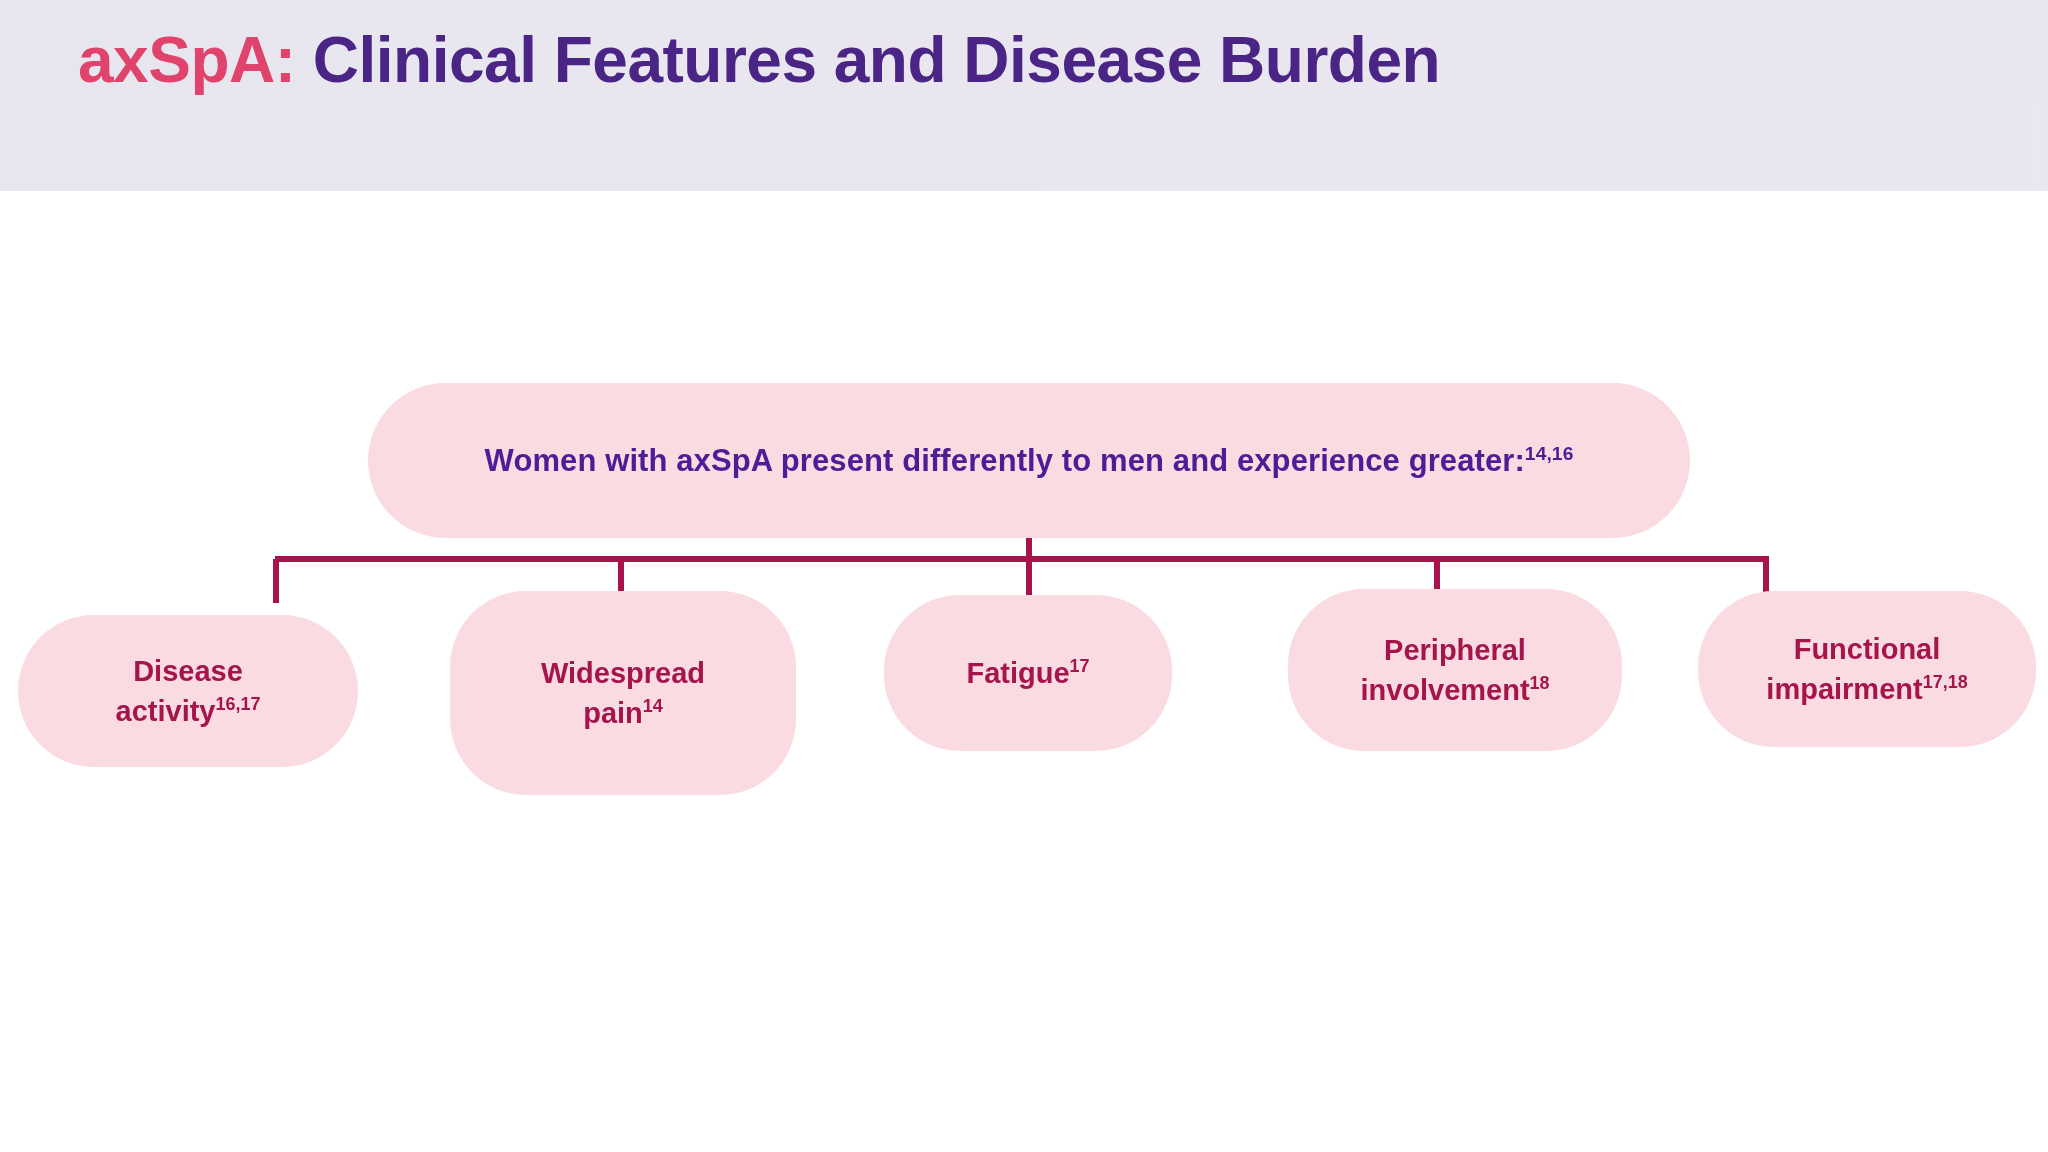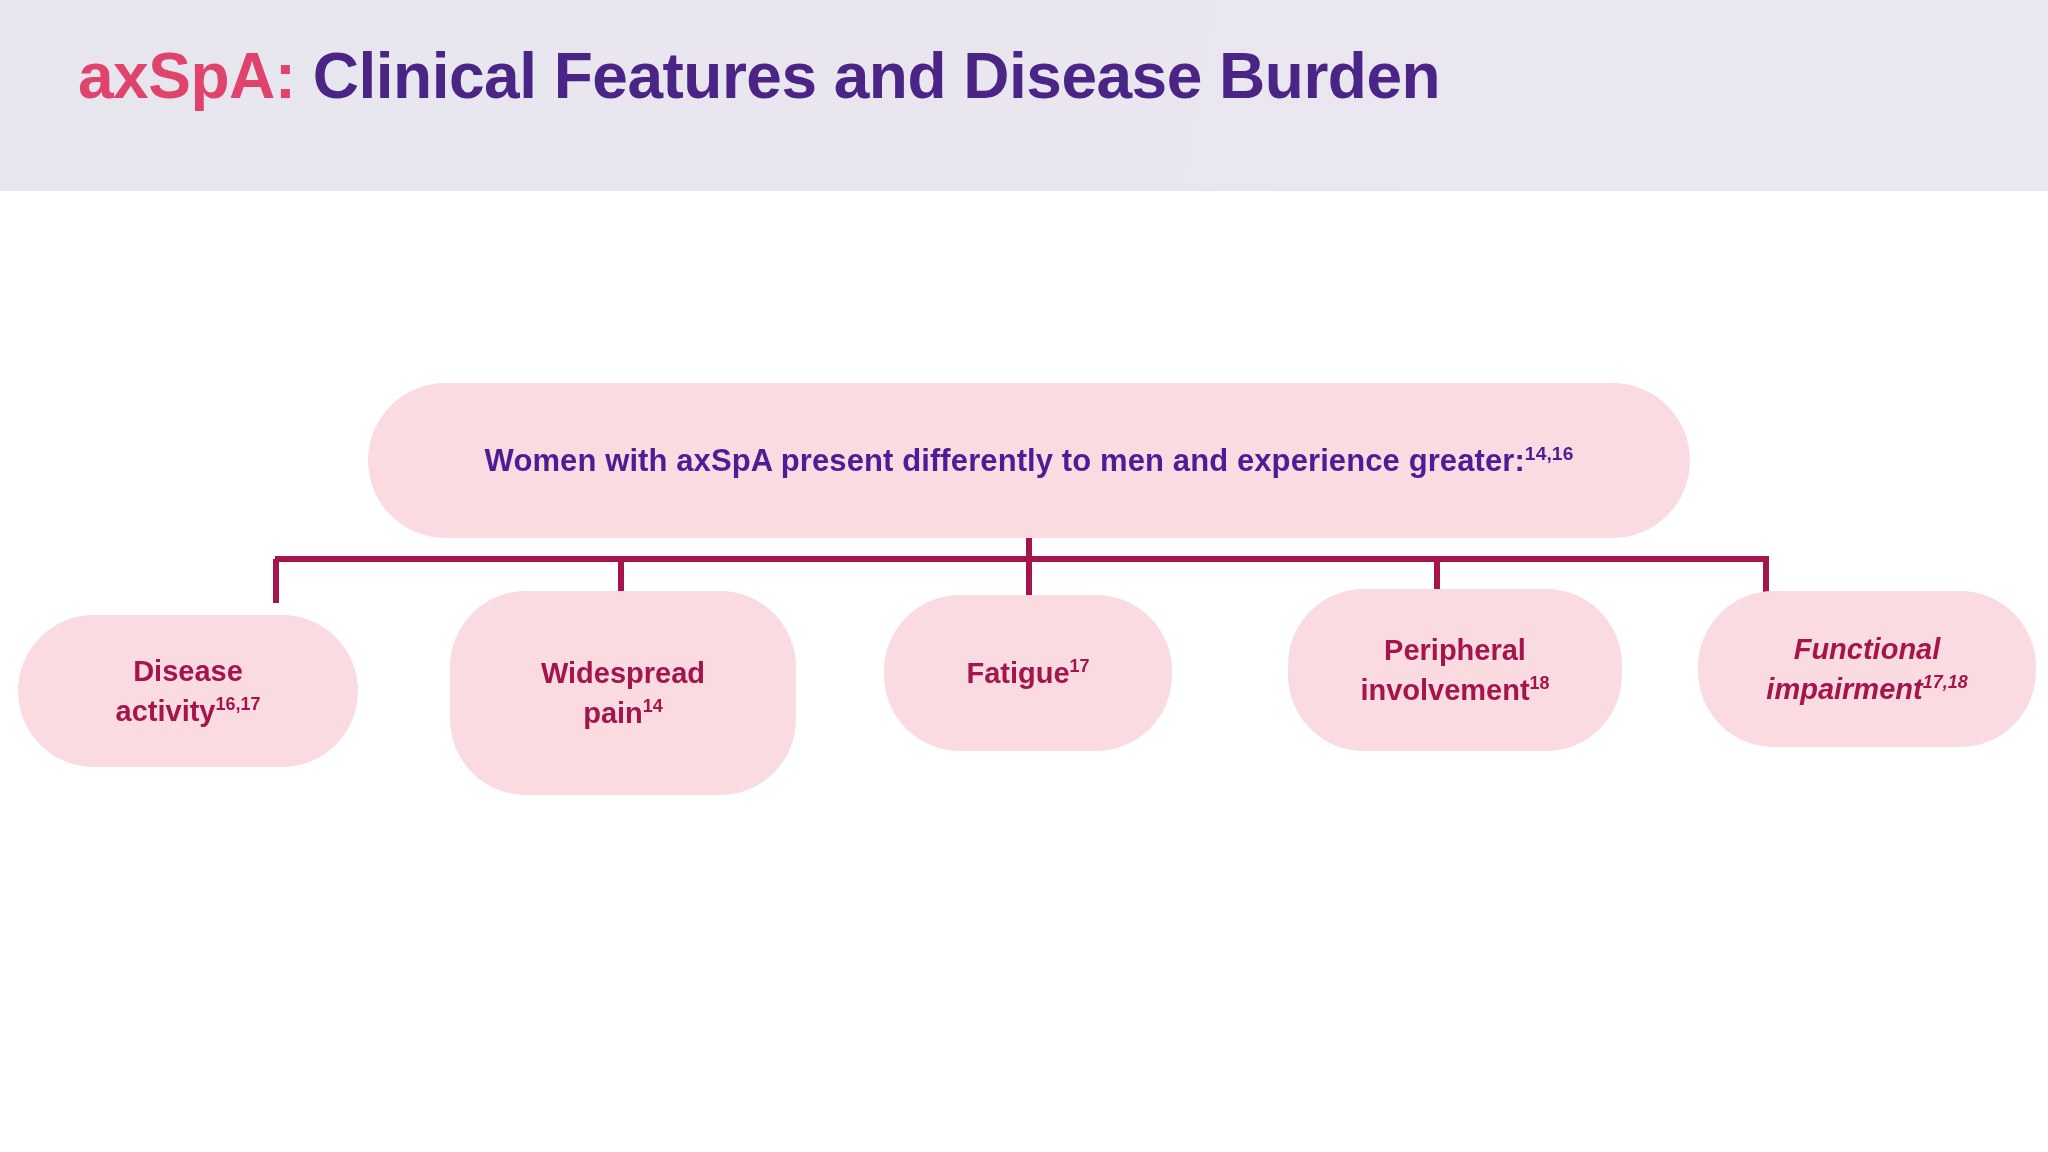--- a/index.html
+++ b/index.html
@@ -20,21 +20,21 @@
     position: absolute;
     left: 0;
     top: 0;
     width: 2048px;
     height: 191px;
     background: linear-gradient(100deg, #e7e6ee 0%, #e9e6ef 45%, #ebe7f0 100%);
   }
   #page-title {
     position: absolute;
     left: 78px;
-    top: 40px;
+    top: 24px;
     font-size: 64px;
     font-weight: 700;
     letter-spacing: -0.5px;
     white-space: nowrap;
     line-height: 1.15;
   }
   #page-title .accent {
     color: #e0436c;
   }
   #page-title .rest {
@@ -106,21 +106,21 @@
     font-size: 29px;
     font-weight: 700;
     line-height: 1.38;
     text-align: center;
   }
 
   #leaf-0 { left: 18px;   top: 424px; width: 340px; height: 152px; }
   #leaf-1 { left: 450px;  top: 400px; width: 346px; height: 204px; }
   #leaf-2 { left: 884px;  top: 404px; width: 288px; height: 156px; }
   #leaf-3 { left: 1288px; top: 398px; width: 334px; height: 162px; }
-  #leaf-4 { left: 1698px; top: 400px; width: 338px; height: 156px; font-style: italic; }
+  #leaf-4 { left: 1698px; top: 400px; width: 338px; height: 156px; }
 </style>
 </head>
 <body>
 
 <div id="header-band">
   <div id="page-title">
     <span class="accent">axSpA:</span><span class="rest"> Clinical Features and Disease Burden</span>
   </div>
 </div>
 

